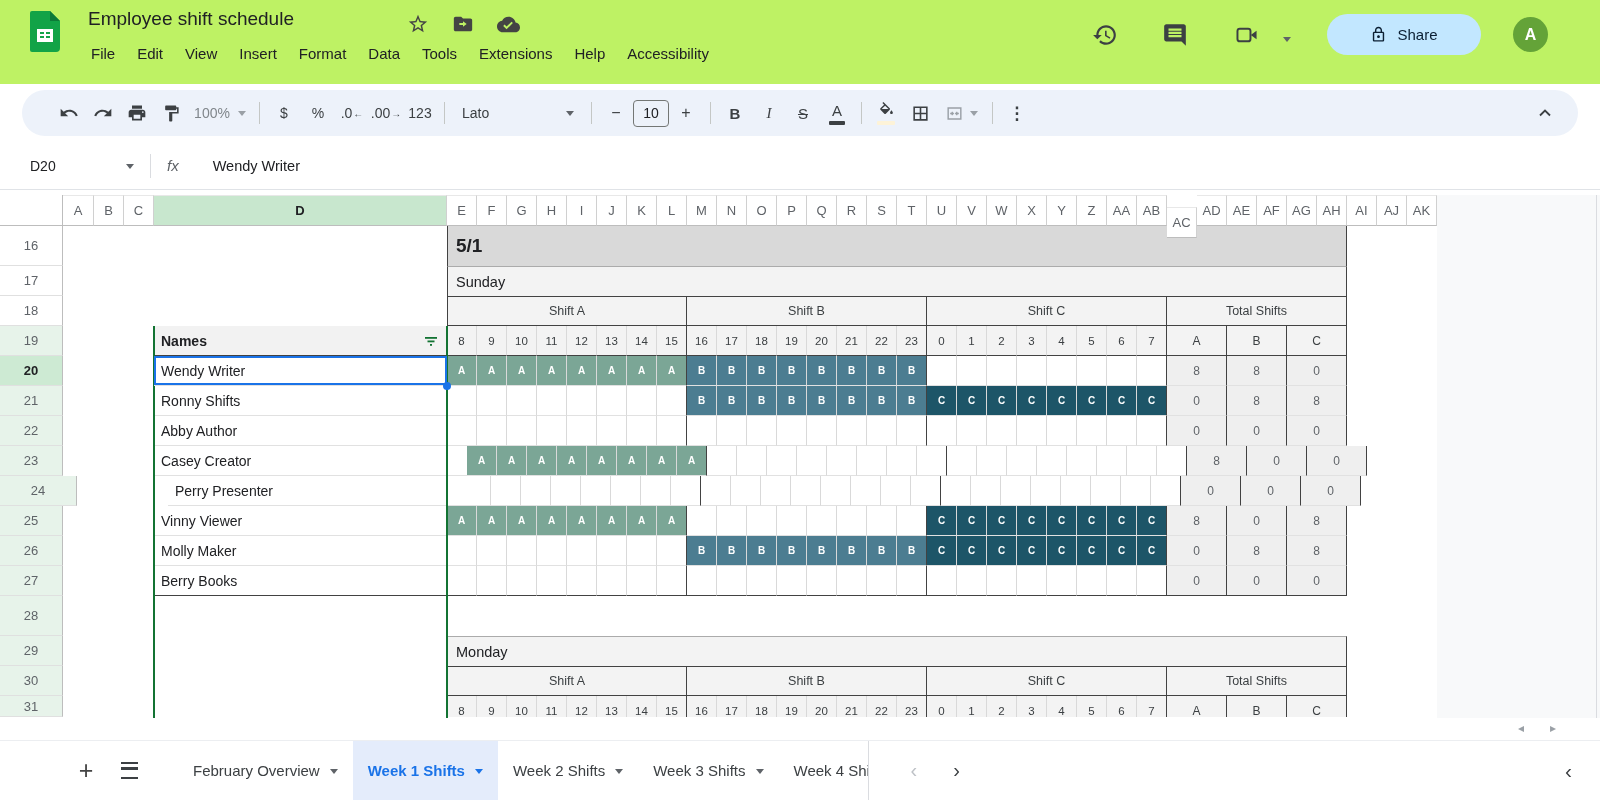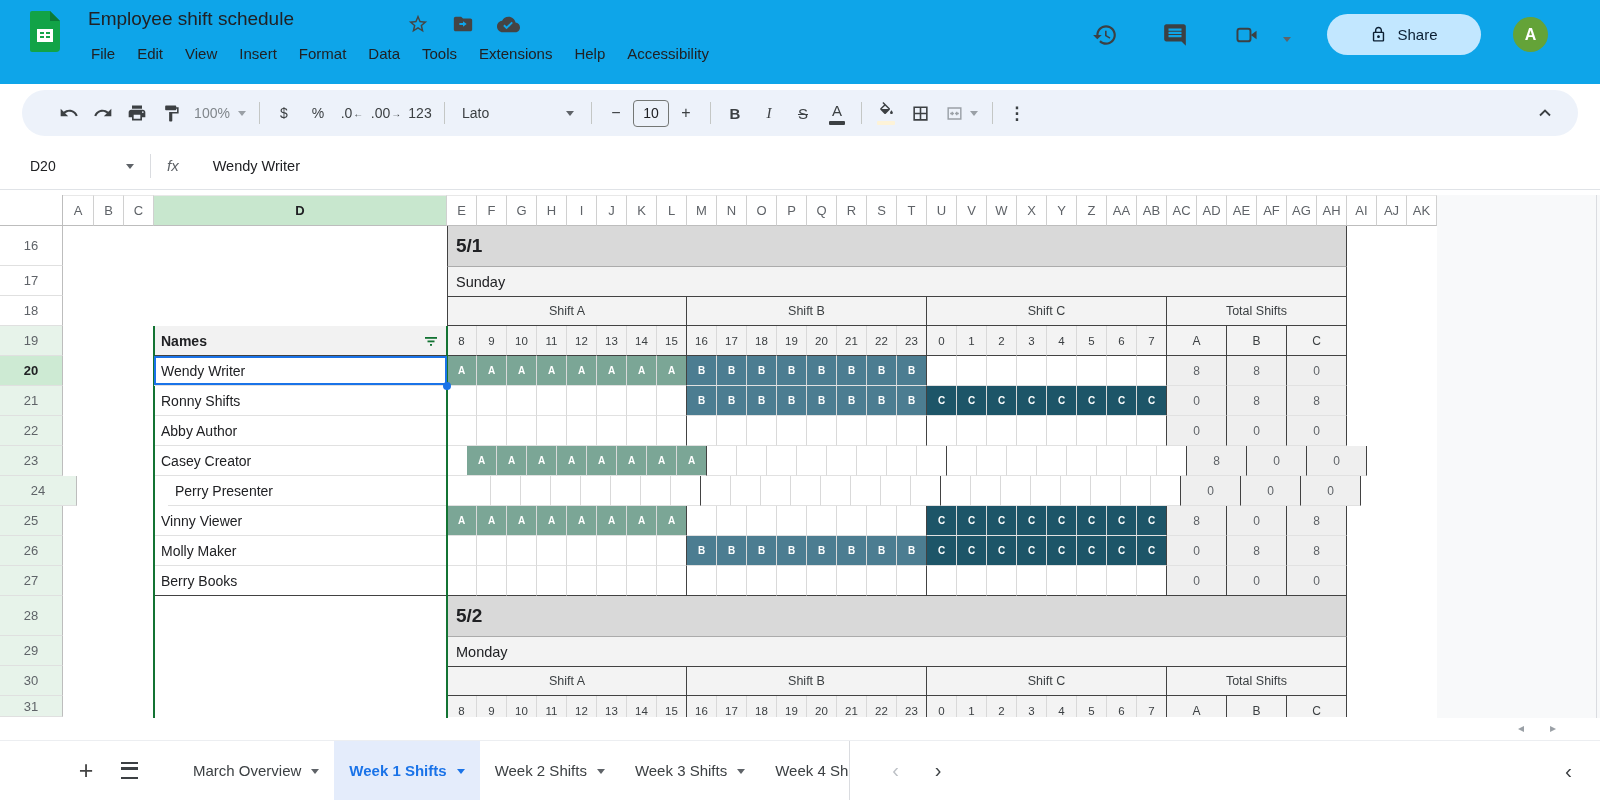--- a/index.html
+++ b/index.html
@@ -1,21 +1,21 @@
 <!DOCTYPE html>
 <html><head>
 <meta charset="utf-8">
 <style>
   html,body{margin:0;padding:0}
   body{width:1600px;height:800px;overflow:hidden;background:#fff;
        font-family:"Liberation Sans",sans-serif;color:#202124;position:relative}
   svg{display:block}
 
   
-  #topbar{position:absolute;top:0;left:0;width:1600px;height:84px;background:#0ea5e9}
+  #topbar{position:absolute;top:0;left:0;width:1600px;height:84px;background:#bef264}
   #logo{position:absolute;left:30px;top:11px;width:30px;height:41px}
   #doc-title{position:absolute;left:88px;top:8px;font-size:19px;color:#202124}
   .title-ic{position:absolute;top:13px;width:22px;height:22px;color:#444}
   #menubar{position:absolute;left:80px;top:42px;display:flex}
   .menu-item{padding:3px 11px;font-size:15px;color:#202124;border-radius:6px;cursor:default}
   .top-ic{position:absolute;top:22px;width:26px;height:26px;color:#3c4043}
   #share-btn{position:absolute;left:1327px;top:14px;width:154px;height:41px;border-radius:21px;
              background:#c2e7ff;display:flex;align-items:center;justify-content:center;gap:10px;
              font-size:15px;color:#0b1f33;font-weight:500}
   #avatar{position:absolute;left:1513px;top:17px;width:35px;height:35px;border-radius:50%;
@@ -311,21 +311,21 @@
     <div class="colhdr" style="width: 30px;">S</div>
     <div class="colhdr" style="width: 30px;">T</div>
     <div class="colhdr" style="width: 30px;">U</div>
     <div class="colhdr" style="width: 30px;">V</div>
     <div class="colhdr" style="width: 30px;">W</div>
     <div class="colhdr" style="width: 30px;">X</div>
     <div class="colhdr" style="width: 30px;">Y</div>
     <div class="colhdr" style="width: 30px;">Z</div>
     <div class="colhdr" style="width: 30px;">AA</div>
     <div class="colhdr" style="width: 30px;">AB</div>
-    <div class="colhdr" style="width: 30px;">AC</div>
+    <div class="colhdr" style="width: 30px; margin-top: 12px;">AC</div>
     <div class="colhdr" style="width: 30px;">AD</div>
     <div class="colhdr" style="width: 30px;">AE</div>
     <div class="colhdr" style="width: 30px;">AF</div>
     <div class="colhdr" style="width: 30px;">AG</div>
     <div class="colhdr" style="width: 30px;">AH</div>
     <div class="colhdr" style="width: 30px;">AI</div>
     <div class="colhdr" style="width: 30px;">AJ</div>
     <div class="colhdr" style="width: 30px;">AK</div>
   </div>
 <div id="rows">
@@ -644,21 +644,20 @@
       <div class="hcell emp dark-bottom" style="width: 30px;"></div>
       <div class="hcell emp gend dark-bottom" style="width: 30px;"></div>
       <div class="tcell emp dark-bottom" style="width: 60px;">0</div>
       <div class="tcell emp dark-bottom" style="width: 60px;">0</div>
       <div class="tcell emp dark-bottom" style="width: 60px;">0</div>
     </div>
     <div class="grow" style="height: 40px;">
       <div class="rh range" style="width: 63px;">28</div>
       <div class="spacer" style="width: 91px;"></div>
       <div class="spacer" style="width: 293px;"></div>
-      <div class="dayblock" style="width: 900px;">5/2</div>
     </div>
     <div class="grow" style="height: 30px;">
       <div class="rh range" style="width: 63px;">29</div>
       <div class="spacer" style="width: 91px;"></div>
       <div class="spacer" style="width: 293px;"></div>
       <div class="wdblock" style="width: 900px;">Monday</div>
     </div>
     <div class="grow" style="height: 30px;">
       <div class="rh range" style="width: 63px;">30</div>
       <div class="spacer" style="width: 91px;"></div>
@@ -711,21 +710,21 @@
   <span class="scrollarrow" style="left:1550px">▸</span>
 </div>
 
 <div id="tabbar">
   <span id="add-sheet">+</span>
   <span id="all-sheets">
       <span class="hamb"></span>
     </span>
   <span style="width:26px"></span>
   <span class="tab">
-    <span>March Overview</span>
+    <span>February Overview</span>
     <span class="car"></span>
   </span>
   <span class="tab active">
     <span>Week 1 Shifts</span>
     <span class="car"></span>
   </span>
   <span class="tab">
     <span>Week 2 Shifts</span>
     <span class="car"></span>
   </span>

